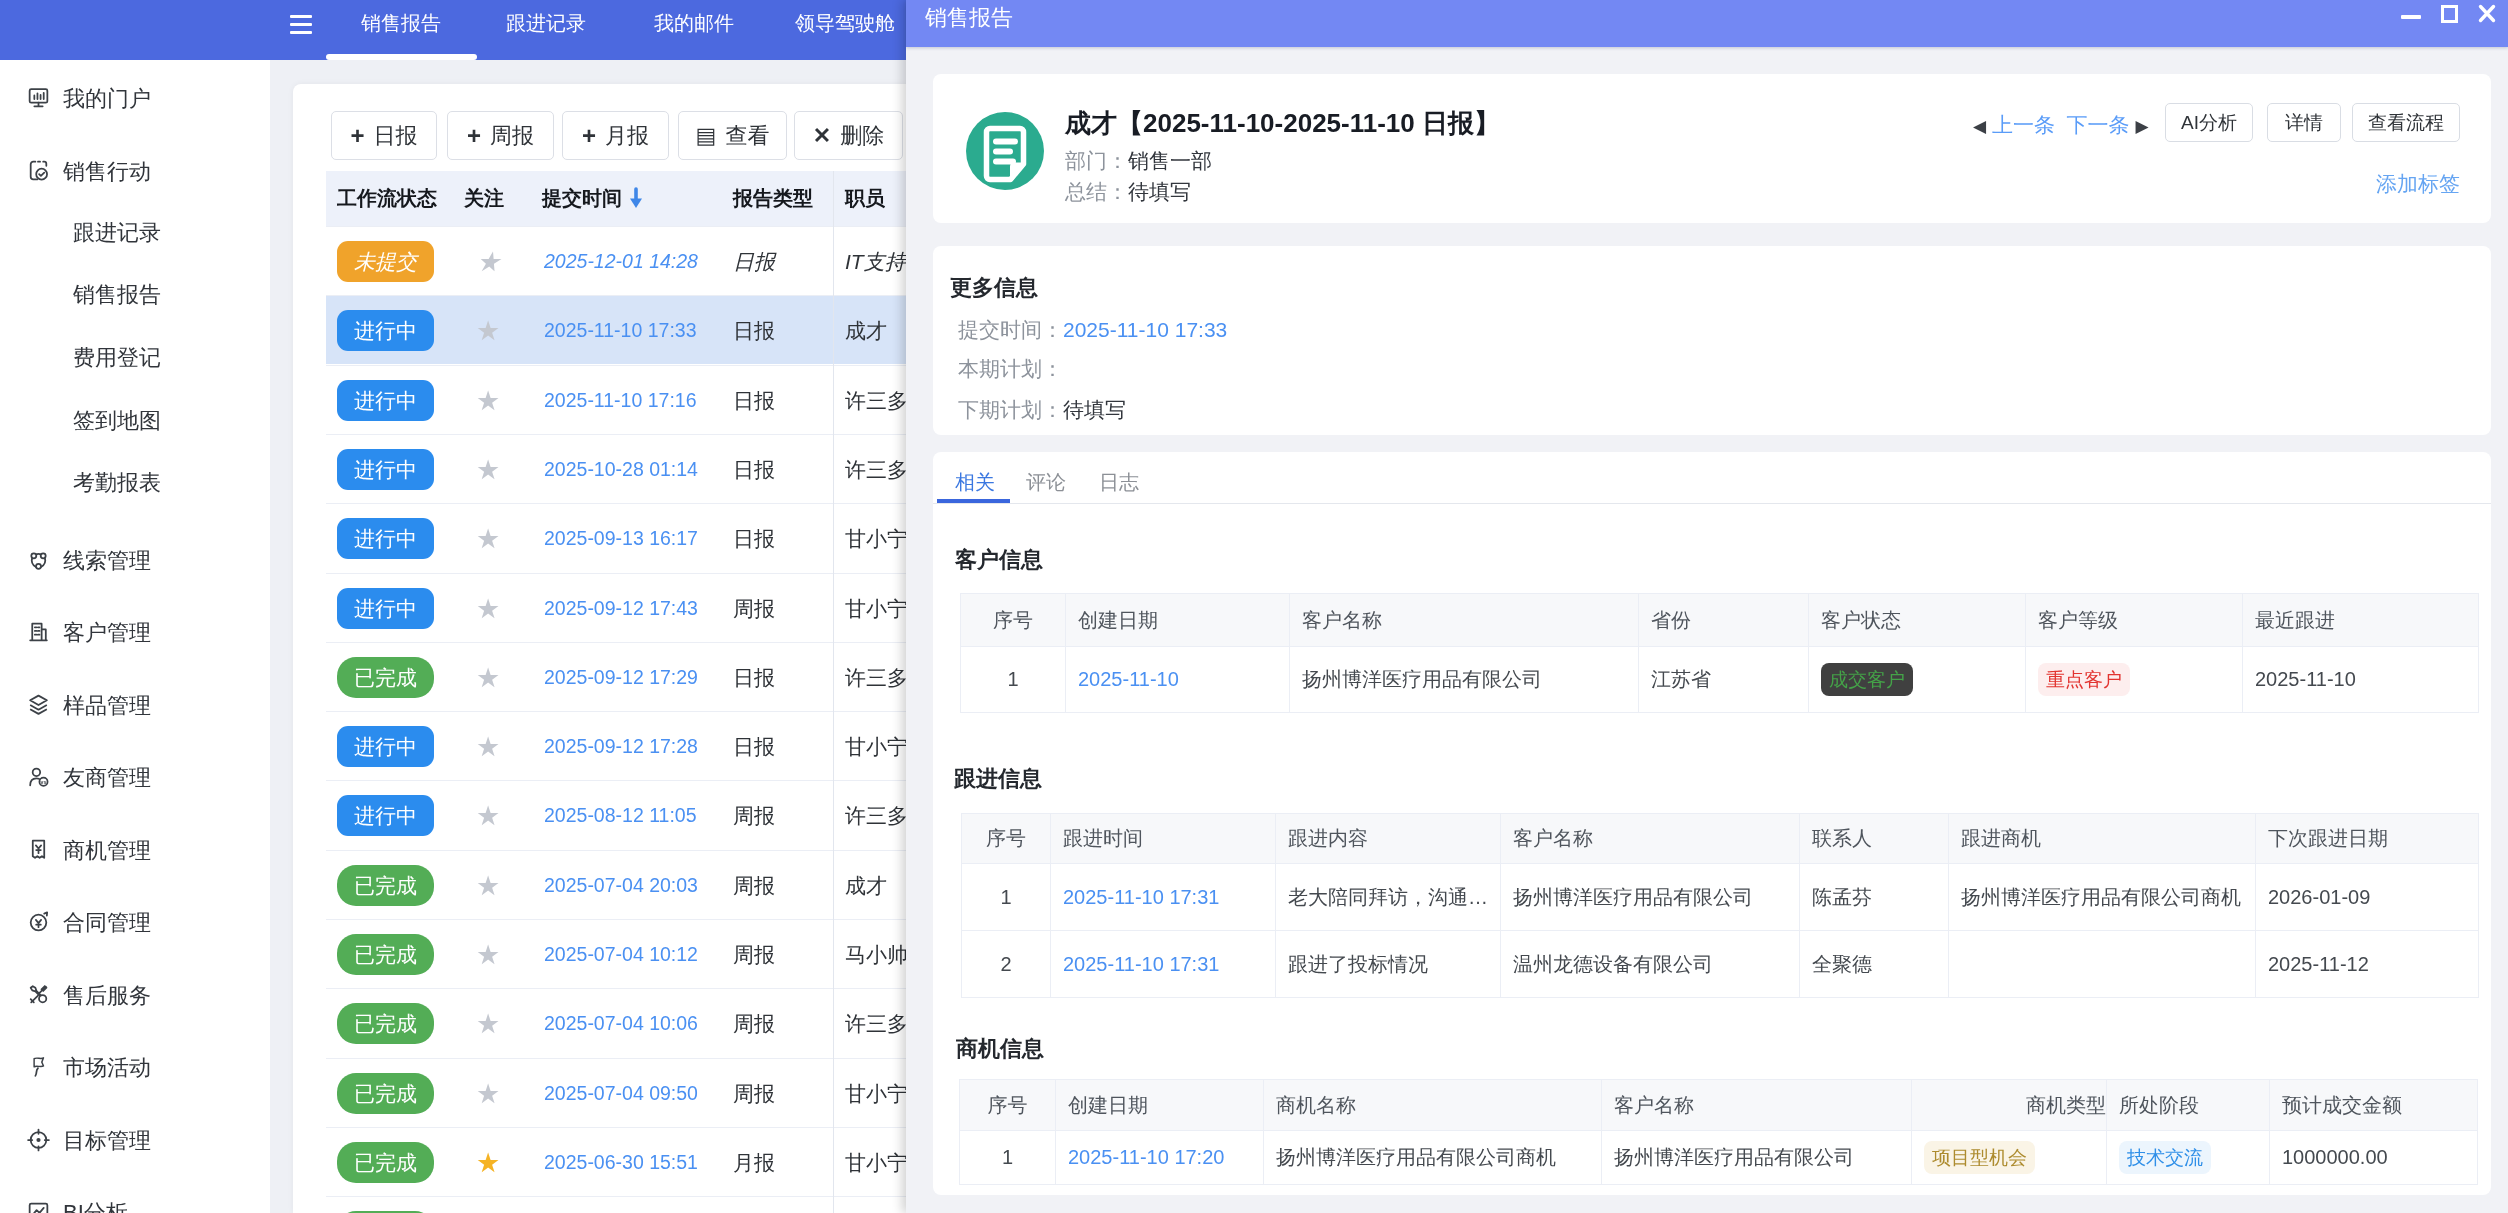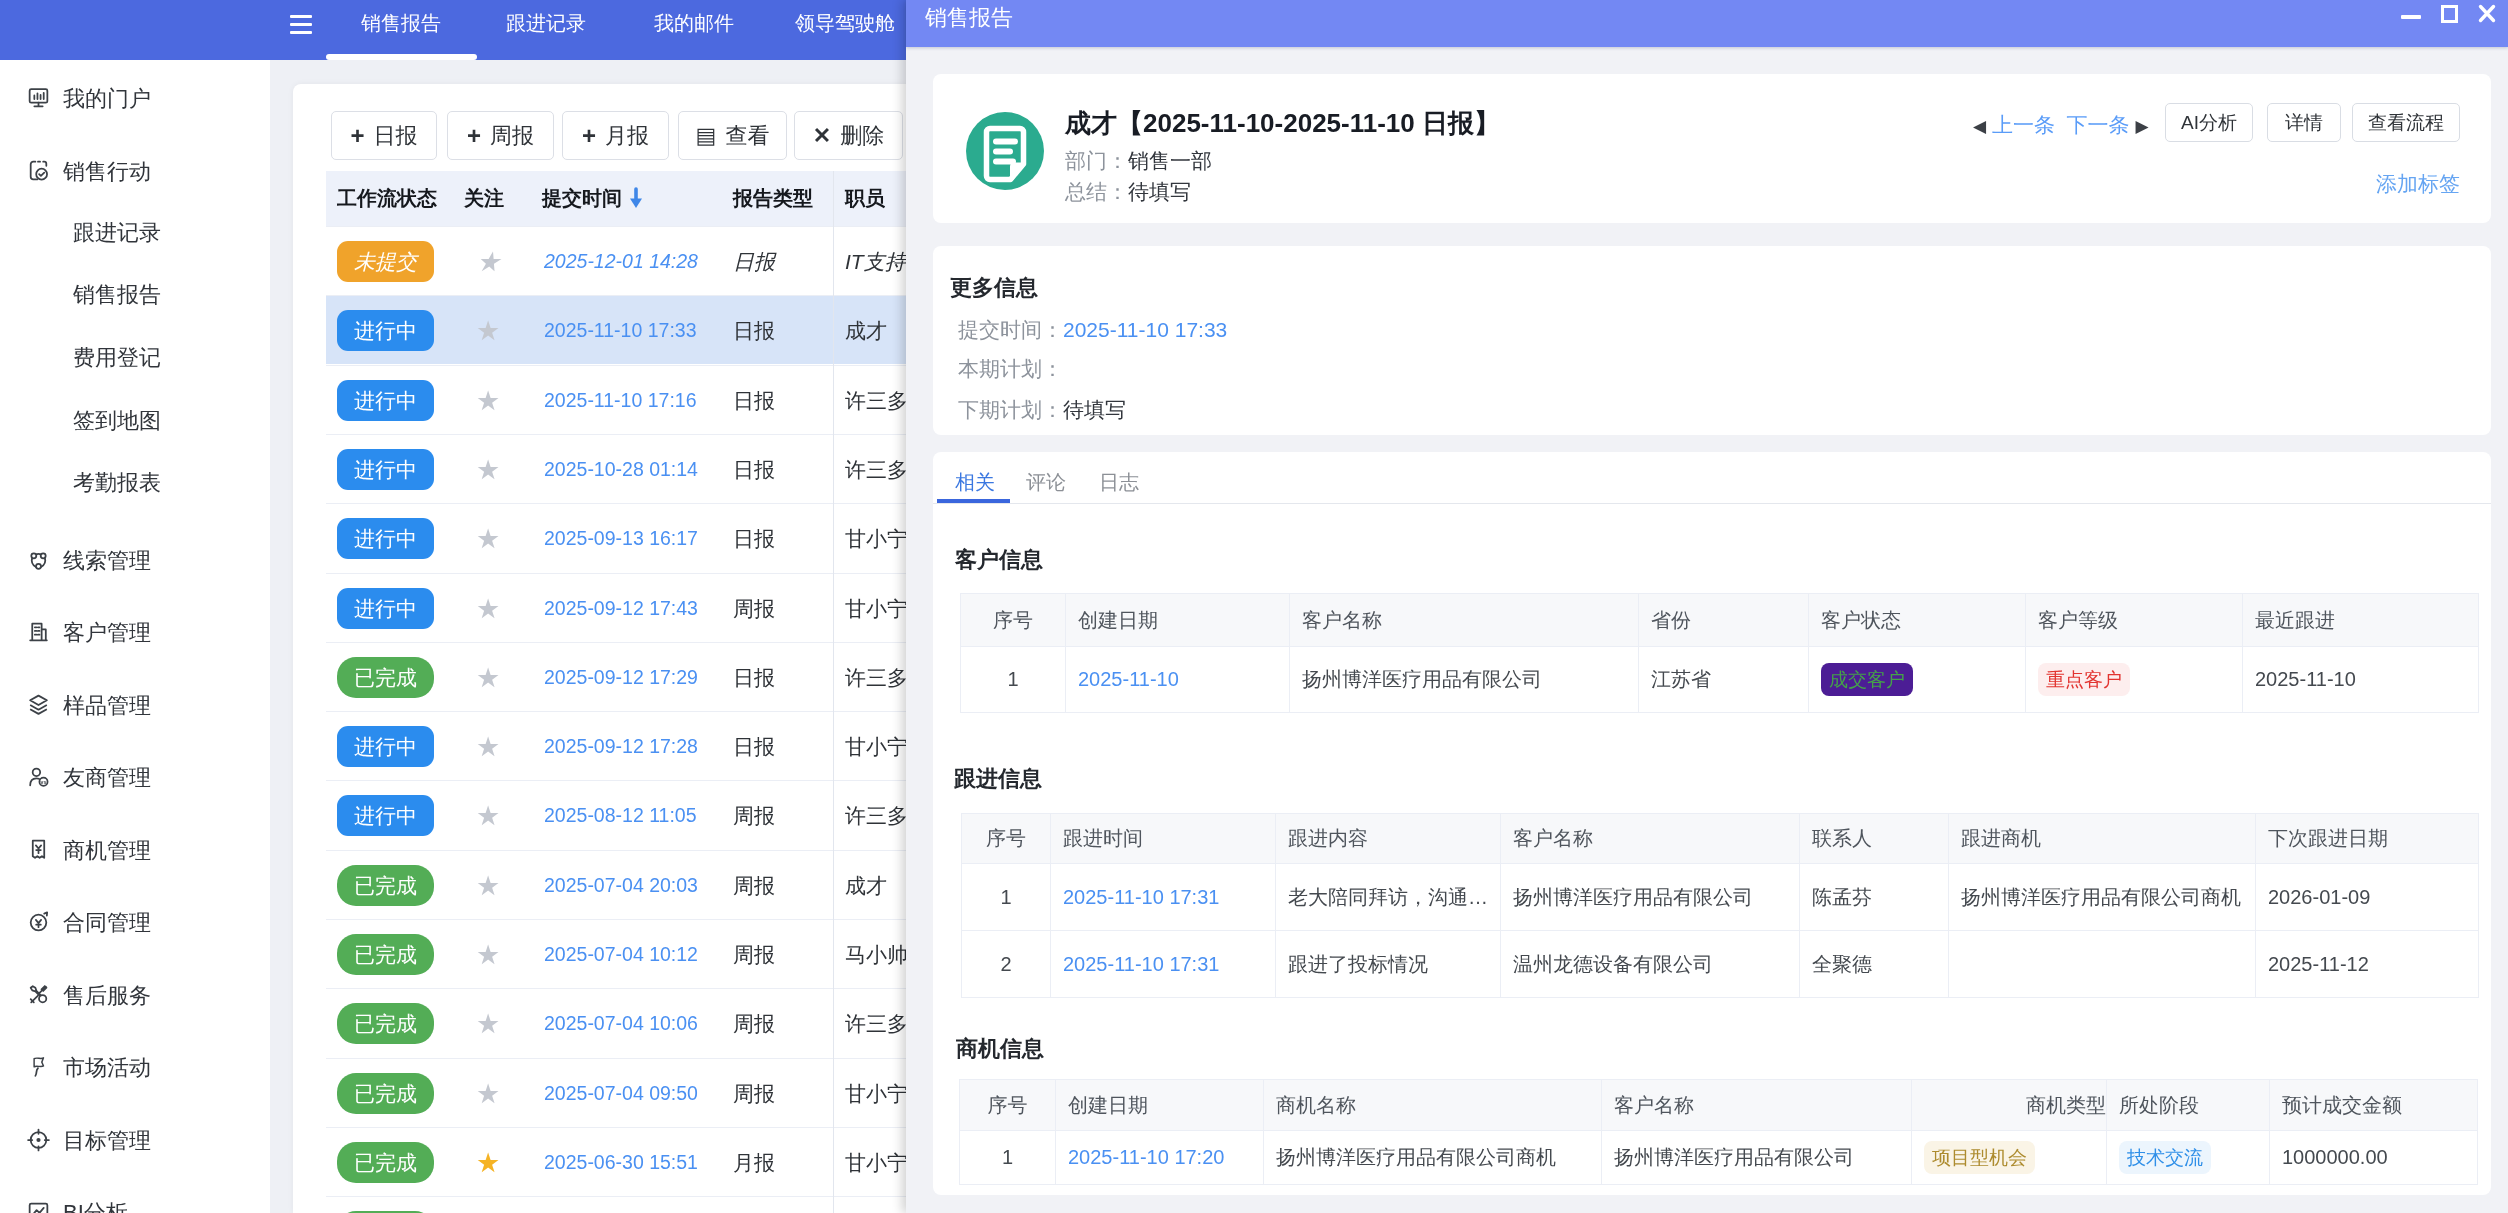--- a/index.html
+++ b/index.html
@@ -44,21 +44,21 @@
 .lab { color:#8d939c; }
 .blue { color:#4a90f2; }
 .obtn { position:absolute; top:29px; height:39px; background:#fff; border:1px solid #d9dde4; border-radius:5px; font-size:19px; color:#2f3338; display:flex; align-items:center; justify-content:center; }
 .tabs { position:absolute; font-size:20px; color:#8c9096; }
 .sect { position:absolute; font-weight:bold; font-size:22px; color:#24282e; }
 table.el { position:absolute; border-collapse:collapse; font-size:20px; color:#44494f; }
 table.el th { background:#f7f8fa; font-weight:normal; color:#4f555d; text-align:left; }
 table.el th, table.el td { border:1px solid #ebeef5; padding:0 0 0 12px; white-space:nowrap; overflow:hidden; }
 table.el .ctr { text-align:center; padding:0; }
 .tag { display:inline-block; height:33px; line-height:33px; padding:0 8px; border-radius:8px; font-size:19px; }
-.tag.ok { color:#44a348; background:#4c1d95; }
+.tag.ok { color:#44a348; background:#404040; }
 .tag.hot { color:#e23430; background:#fdeeee; }
 .tag.warn { color:#ad8b2e; background:#faf4e6; }
 .tag.info { color:#2f8fe8; background:#ecf5fd; }
 </style>
 </head>
 <body>
 
 <div class="abs" id="hdr">
   <div class="abs hline" style="top:15px;"></div>
   <div class="abs hline" style="top:23px;"></div>

